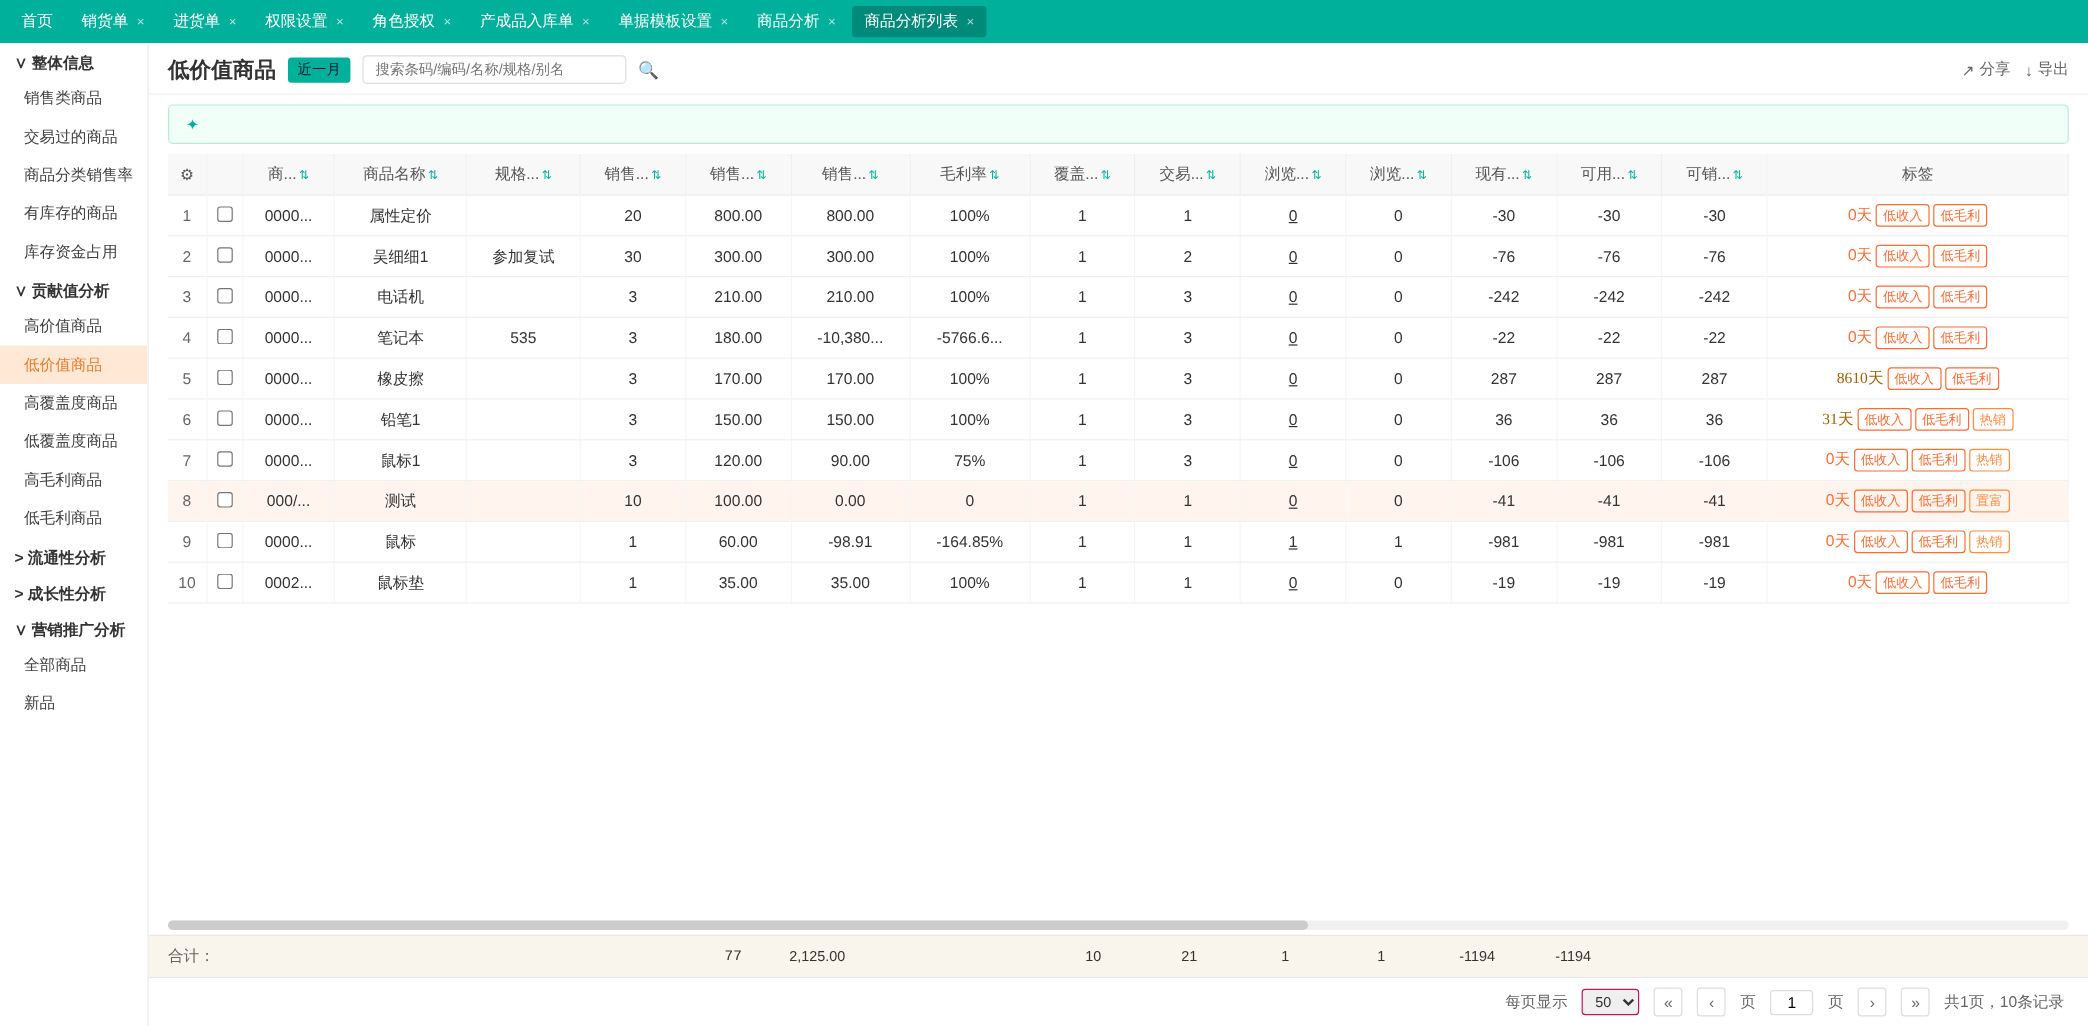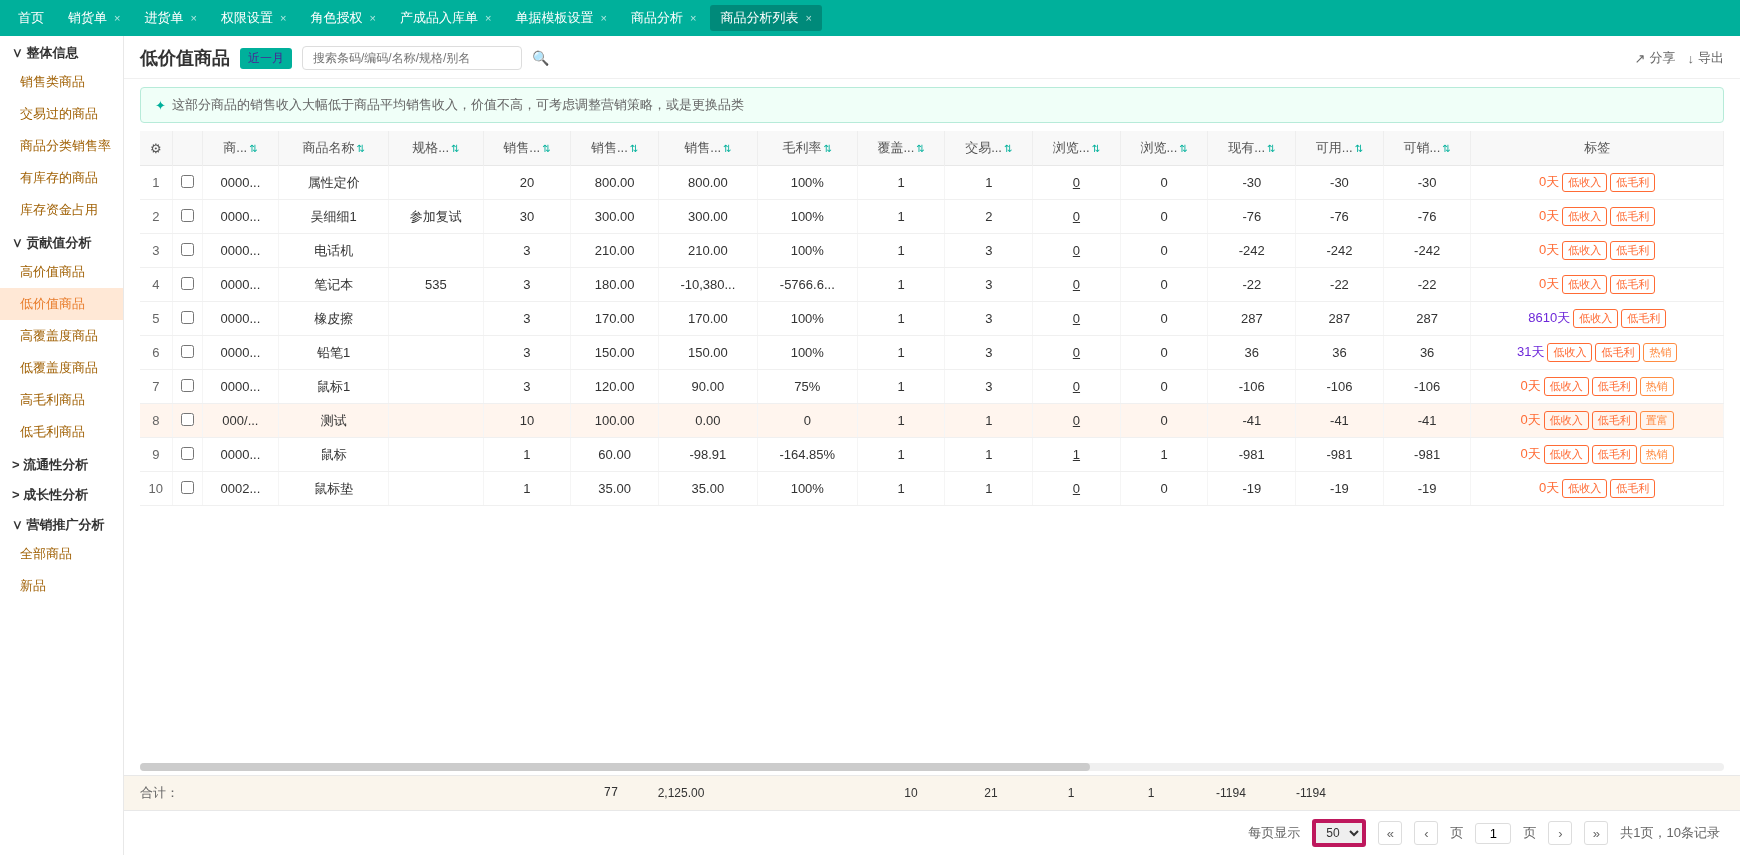--- a/index.html
+++ b/index.html
@@ -44,21 +44,21 @@
       padding: 8px 12px 4px;
       color: #333;
       font-weight: bold;
       font-size: 13px;
       display: flex;
       align-items: center;
       justify-content: space-between;
     }
     .sidebar-item {
       padding: 7px 12px 7px 20px;
-      color: #a16207;
+      color: #404040;
       cursor: pointer;
       font-size: 13px;
     }
     .sidebar-item.active {
       background: #ffe8d6;
       color: #e87c2b;
     }
 
     
     .content-area {
@@ -77,21 +77,21 @@
       gap: 10px;
       border-bottom: 1px solid #f0f0f0;
     }
     .page-title {
       font-size: 18px;
       font-weight: bold;
       color: #333;
     }
     .filter-tag {
       background: #00b09b;
-      color: #4c1d95;
+      color: #0f172a;
       padding: 2px 8px;
       border-radius: 3px;
       font-size: 12px;
       cursor: pointer;
     }
     .search-box {
       border: 1px solid #ddd;
       border-radius: 4px;
       padding: 4px 10px;
       width: 220px;
@@ -168,21 +168,21 @@
       display: inline-block;
       border: 1px solid;
       padding: 1px 5px;
       border-radius: 3px;
       font-size: 11px;
       margin-left: 3px;
     }
     .tag-red { color: #ff6b35; border-color: #ff6b35; }
     .tag-orange { color: #ff8c42; border-color: #ff8c42; }
     .days-orange { color: #ff6b35; }
-    .days-normal { color: #6d28d9; }
+    .days-normal { color: #a16207; font-family: Liberation Serif, serif; }
     .underline { text-decoration: underline; cursor: pointer; }
     .num-cell { color: #666; }
 
     
     .table-footer {
       background: #faf5ec;
       border-top: 1px solid #e8e8e8;
       padding: 8px 16px;
       display: flex;
       align-items: center;
@@ -196,21 +196,21 @@
       background: white;
       border-top: 1px solid #e8e8e8;
       padding: 8px 20px;
       display: flex;
       align-items: center;
       justify-content: flex-end;
       gap: 12px;
     }
     .page-size-label { color: #666; font-size: 13px; }
     .page-size-select {
-      border: 4px solid #be185d;
+      border: 1px solid #be185d;
       border-radius: 3px;
       padding: 2px 6px;
       font-size: 12px;
       color: #333;
     }
     .page-btn {
       width: 24px;
       height: 24px;
       border: 1px solid #ddd;
       border-radius: 3px;
@@ -305,21 +305,20 @@
       <input class="search-box" type="text" placeholder="搜索条码/编码/名称/规格/别名" style="">
       <span class="search-icon">🔍</span>
       <div class="header-actions">
         <span class="action-btn">↗ <span>分享</span></span>
         <span class="action-btn">↓ <span>导出</span></span>
       </div>
     </div>
 
     <div class="info-banner">
       <span class="info-icon">✦</span>
-      <span>这部分商品的销售收入大幅低于商品平均销售收入，价值不高，可考虑调整营销策略，或是更换品类</span>
     </div>
 
     <div class="table-container">
       <table id="main-table">
         <thead id="table-head">
             <tr>
               <th style="width: 32px;">⚙</th>
               <th style="width: 30px;"></th>
               <th><span>商...</span><span class="sort-icon">⇅</span></th>
               <th><span>商品名称</span><span class="sort-icon">⇅</span></th>

